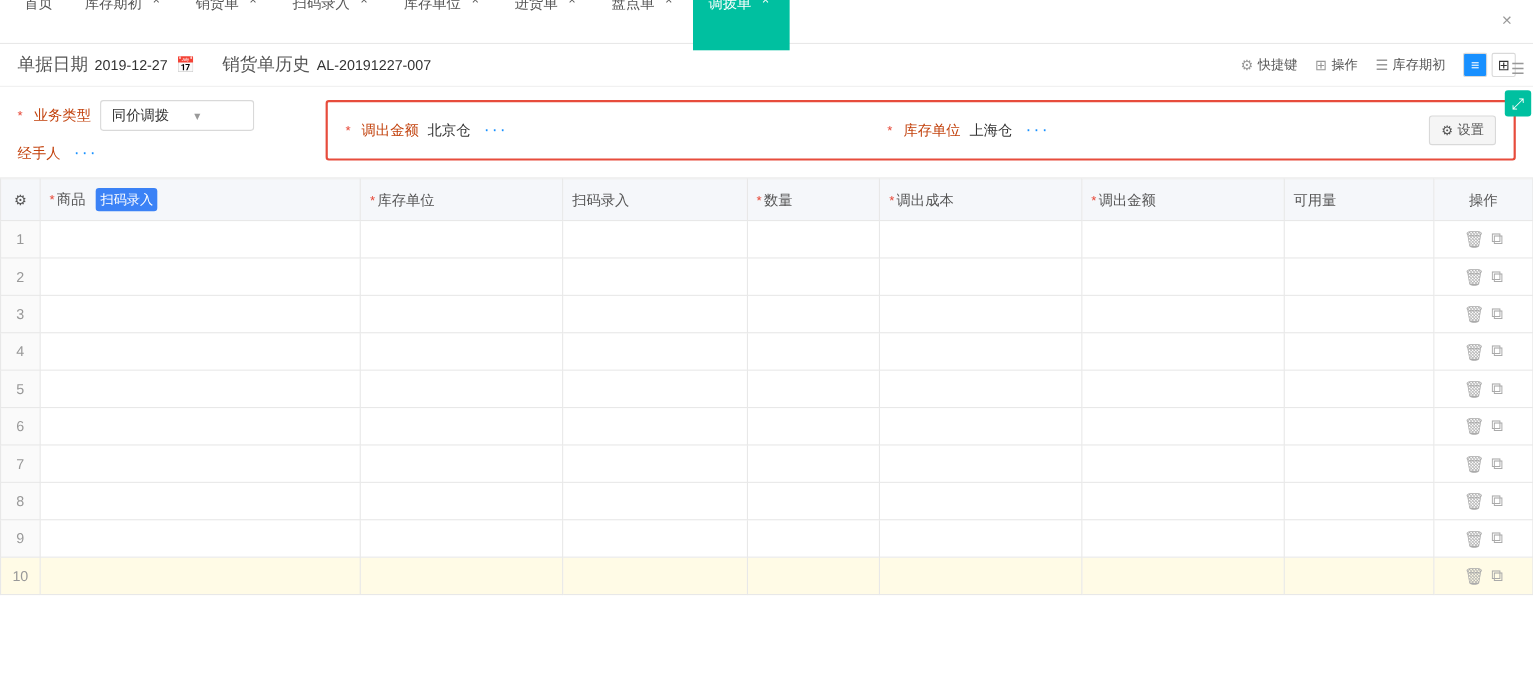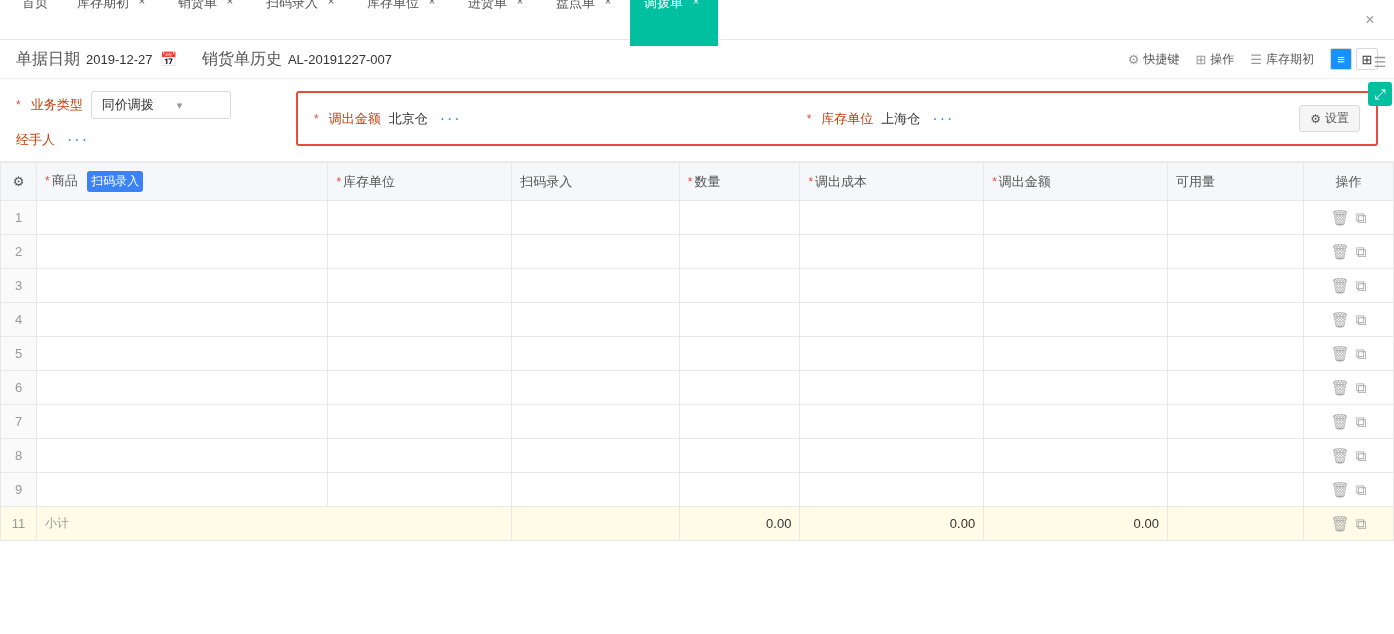--- a/index.html
+++ b/index.html
@@ -376,30 +376,29 @@
       <td></td>
       <td></td>
       <td style="text-align:center;">
         <span class="op-icons">
           <span class="op-icon">🗑</span>
           <span class="op-icon">⧉</span>
         </span>
       </td>
     </tr>
         <tr>
-      <td class="row-num">11</td>
-      <td colspan="2" style="background:#fffbe6;">
-        <span style="color:#999;font-size:12px;">小计</span>
-      </td>
-      <td style="background:#fffbe6;"></td>
-      <td style="background:#fffbe6;text-align:right;">0.00</td>
-      <td style="background:#fffbe6;text-align:right;">0.00</td>
-      <td style="background:#fffbe6;text-align:right;">0.00</td>
-      <td style="background:#fffbe6;"></td>
-      <td style="background:#fffbe6;text-align:center;">
+      <td class="row-num">10</td>
+      <td></td>
+      <td></td>
+      <td></td>
+      <td></td>
+      <td></td>
+      <td></td>
+      <td></td>
+      <td style="text-align:center;">
         <span class="op-icons">
           <span class="op-icon">🗑</span>
           <span class="op-icon">⧉</span>
         </span>
       </td>
     </tr>
       </tbody>
   </table>
 </div>
 

